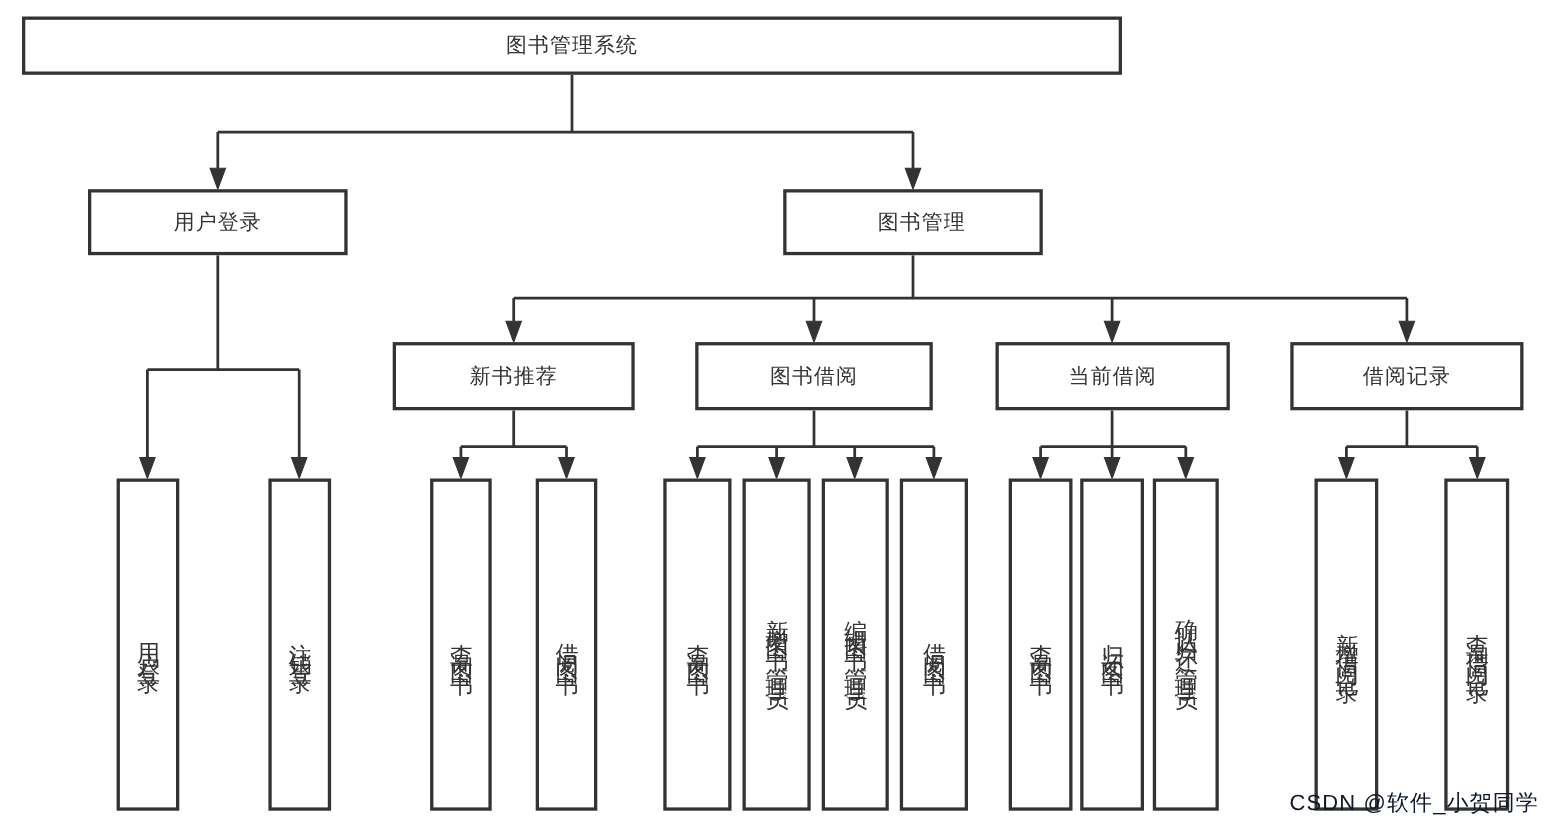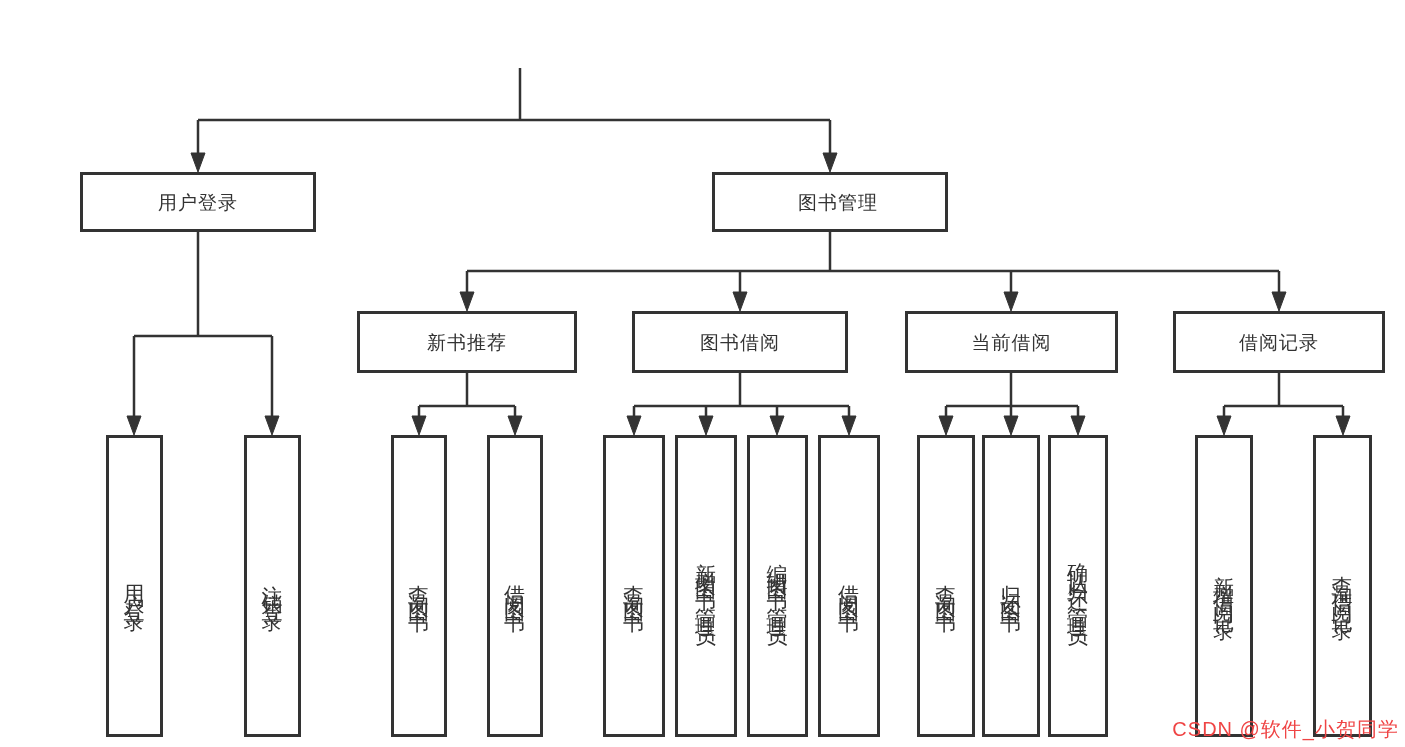--- a/index.html
+++ b/index.html
@@ -36,21 +36,21 @@
     font-size: 21px;
     letter-spacing: 9px;
     line-height: 1;
   }
   .watermark {
     position: absolute;
     right: 6px;
     bottom: 4px;
     z-index: 5;
     font-size: 20px;
-    color: #ef4444;
+    color: #0f172a;
     letter-spacing: 1px;
   }
 </style>
 </head>
 <body>
 
 <div class="canvas">
 
   <svg class="edges" width="1405" height="747" viewBox="0 0 1405 747" aria-hidden="true">
 
@@ -121,20 +121,21 @@
     <g>
       <path d="M1279,373 V406"></path>
       <path d="M1224,406 H1343"></path>
       <path d="M1224,406 V416"></path>
         <polygon points="1217,416 1231,416 1224,435"></polygon>
       <path d="M1343,406 V416"></path>
         <polygon points="1336,416 1350,416 1343,435"></polygon>
     </g>
   </svg>
 
+  <div class="node" style="left:20px; top:15px; width:1000px; height:53px;">图书管理系统</div>
 
   <div class="node" style="left:80px; top:172px; width:236px; height:60px;">用户登录</div>
   <div class="node" style="left:712px; top:172px; width:236px; height:60px;padding-left:16px;">图书管理</div>
 
   <div class="node" style="left:357px; top:311px; width:220px; height:62px;">新书推荐</div>
   <div class="node" style="left:632px; top:311px; width:216px; height:62px;">图书借阅</div>
   <div class="node" style="left:1173px; top:311px; width:212px; height:62px;">借阅记录</div>
   <div class="node" style="left:905px; top:311px; width:213px; height:62px;">当前借阅</div>
 
   <div class="node leaf" style="left:106px; top:435px; width:57px; height:302px;">用户登录</div>

